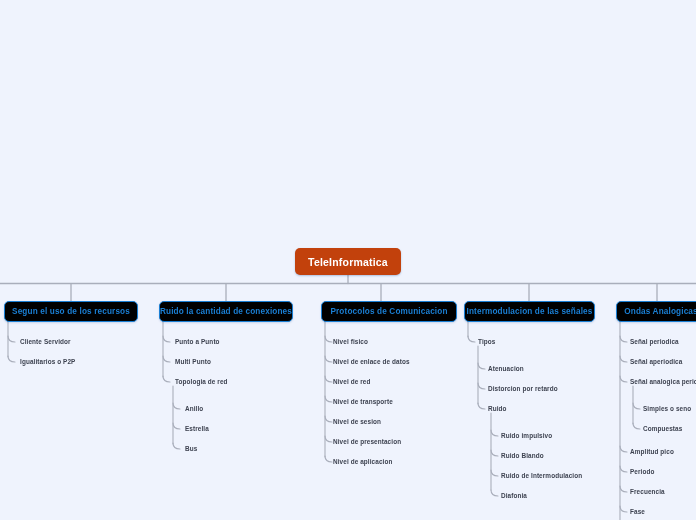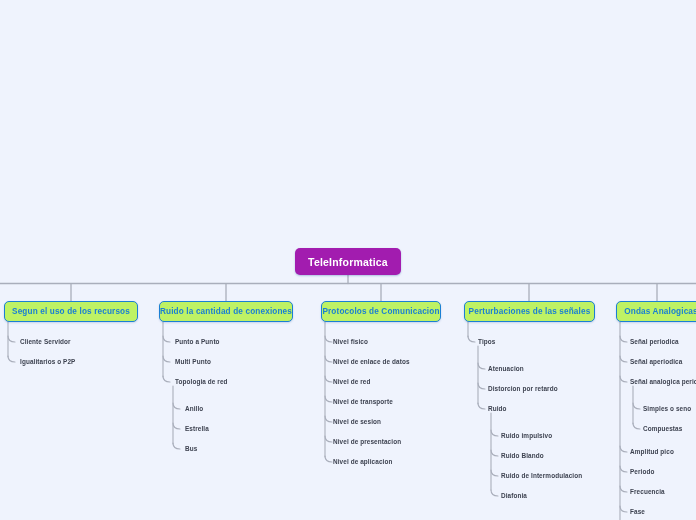--- a/index.html
+++ b/index.html
@@ -32,41 +32,41 @@
     pointer-events: none;
   }
 
   
   .root-node {
     position: absolute;
     left: 295px;
     top: 248px;
     width: 106px;
     height: 27px;
-    background: #a21caf;
+    background: #c2410c;
     border-radius: 5px;
     box-shadow: 0 1px 2px rgba(20,80,160,0.30);
     display: flex;
     align-items: center;
     justify-content: center;
   }
   .root-label {
     color: #ffffff;
     font-size: 10.5px;
     font-weight: bold;
     letter-spacing: 0.2px;
     white-space: nowrap;
   }
 
   
   .branch-node {
     position: absolute;
     top: 301px;
     height: 21px;
-    background: #bef264;
+    background: #000000;
     border: 1.4px solid #1a7fd4;
     border-radius: 5px;
     box-shadow: 0 1px 2px rgba(20,80,160,0.18);
     display: flex;
     align-items: center;
     justify-content: center;
     box-sizing: border-box;
   }
   .branch-label {
     color: #1a7fd4;
@@ -174,26 +174,26 @@
   </div>
 
   <div class="branch-node" style="left:4px; width:134px;">
     <span class="branch-label">Segun el uso de los recursos</span>
   </div>
 
   <div class="branch-node" style="left:159px; width:134px;">
     <span class="branch-label">Ruido la cantidad de conexiones</span>
   </div>
 
-  <div class="branch-node" style="left:321px; width:120px;">
+  <div class="branch-node" style="left:321px; width:136px;">
     <span class="branch-label">Protocolos de Comunicacion</span>
   </div>
 
   <div class="branch-node" style="left:464px; width:131px;">
-    <span class="branch-label">Perturbaciones de las señales</span>
+    <span class="branch-label">Intermodulacion de las señales</span>
   </div>
 
   <div class="branch-node" style="left:616px; width:90px;">
     <span class="branch-label">Ondas Analogicas</span>
   </div>
 
   <div class="leaf lvl2" style="left:20px; top:339px;">Cliente Servidor</div>
   <div class="leaf lvl2" style="left:20px; top:359px;">Igualitarios o P2P</div>
 
   <div class="leaf lvl2" style="left:175px; top:339px;">Punto a Punto</div>

